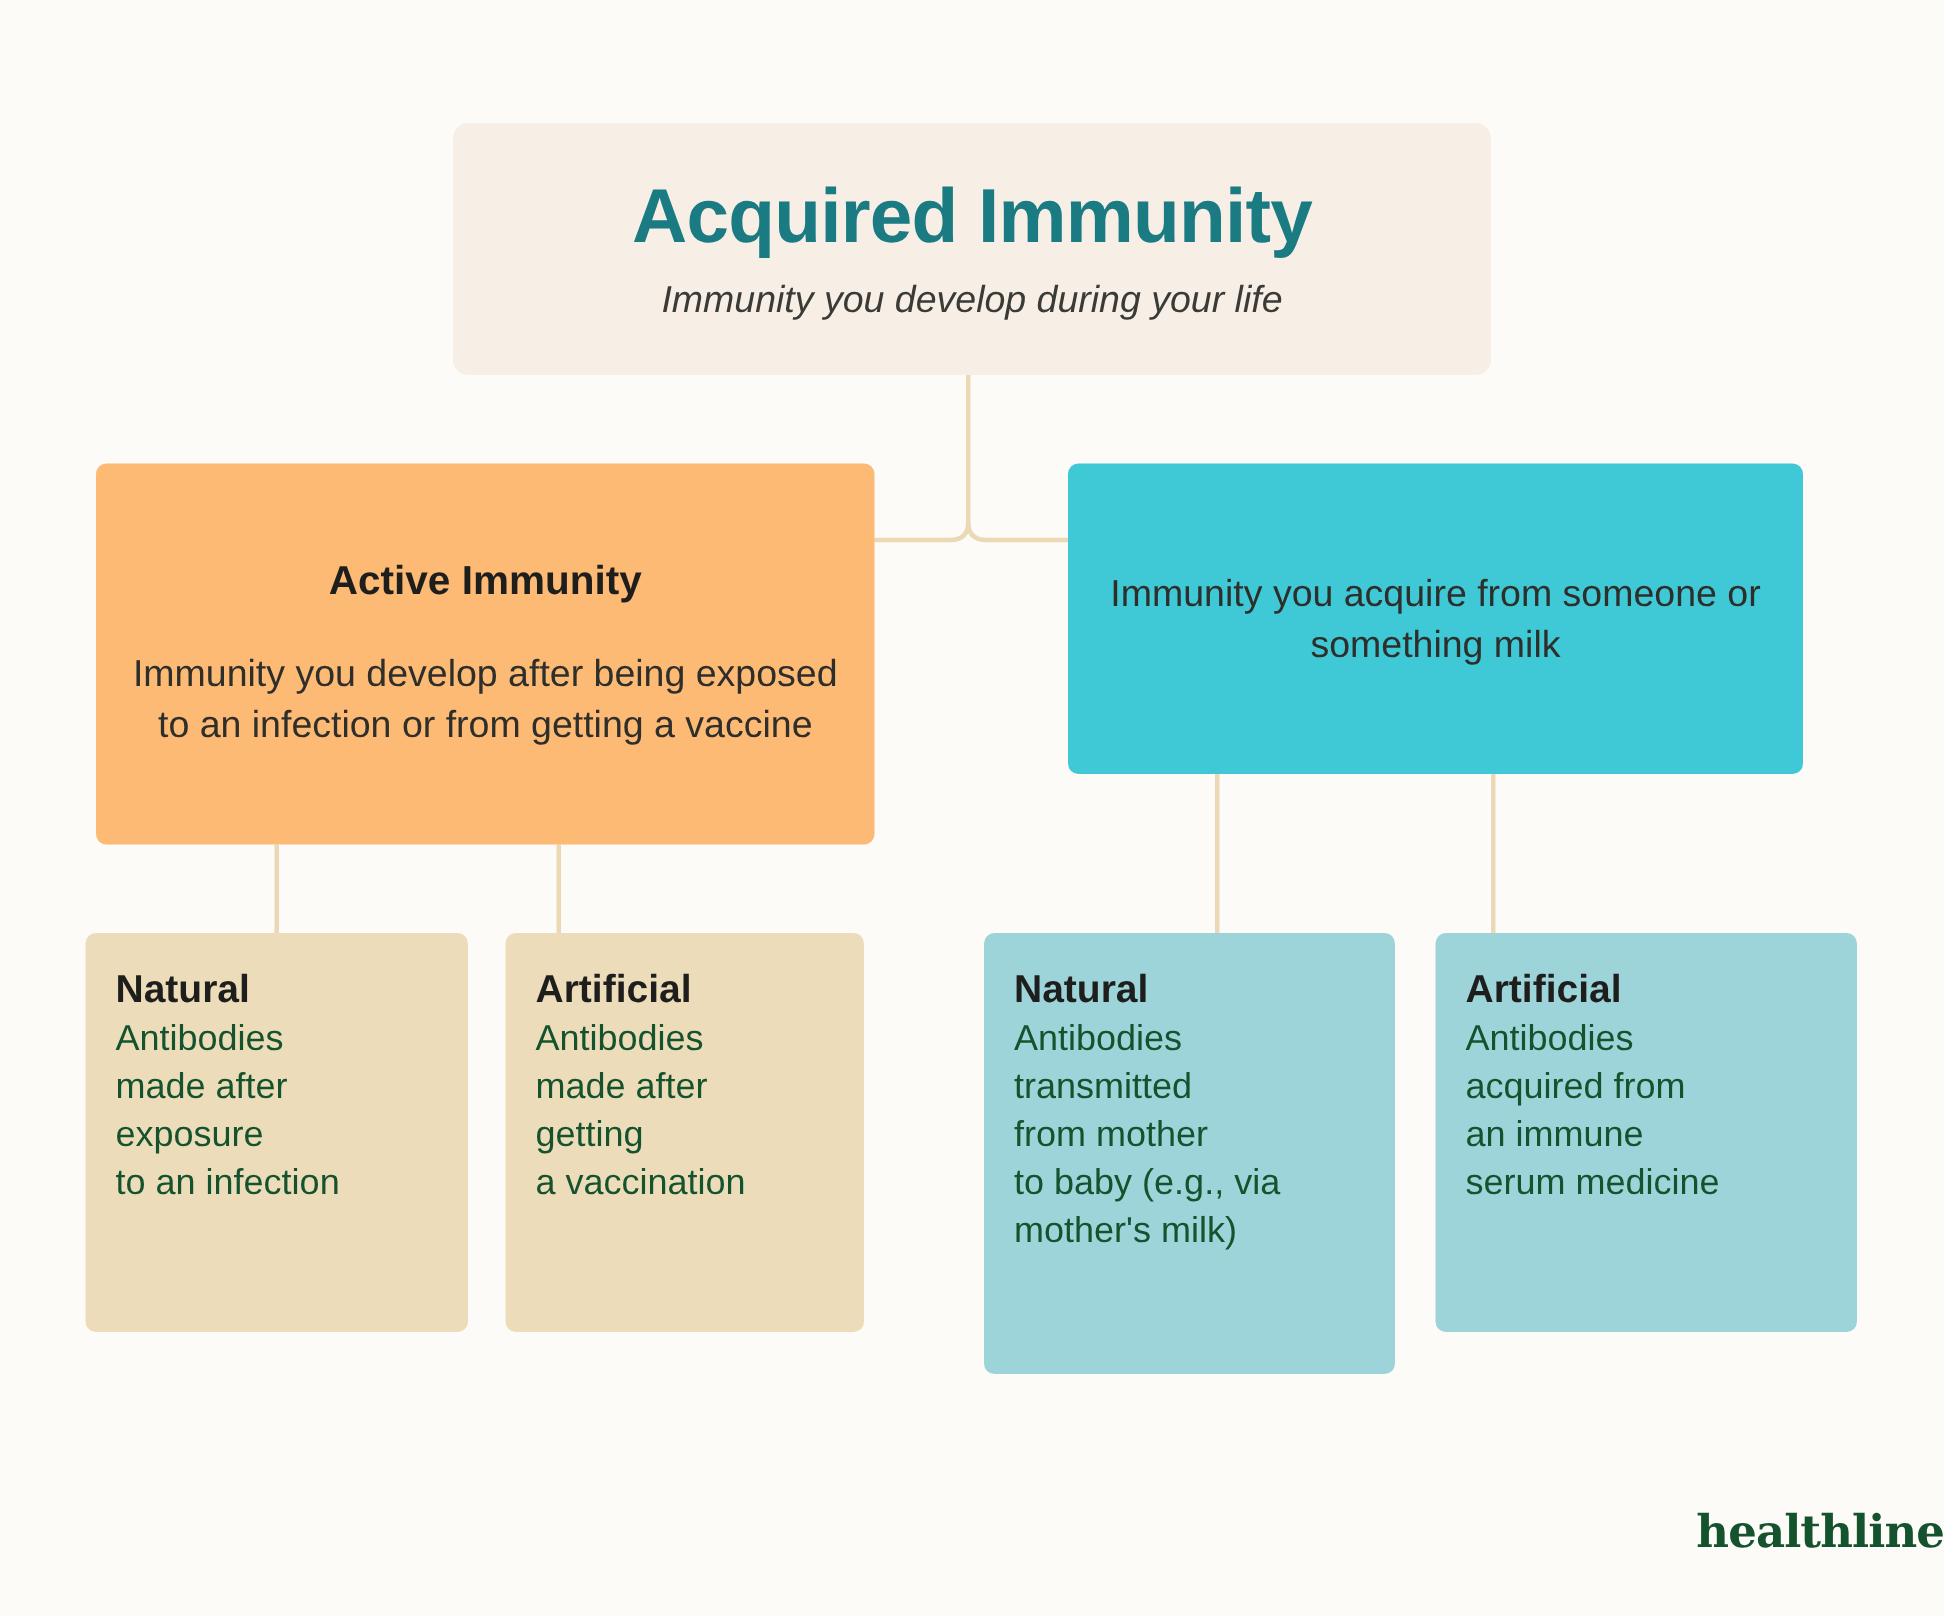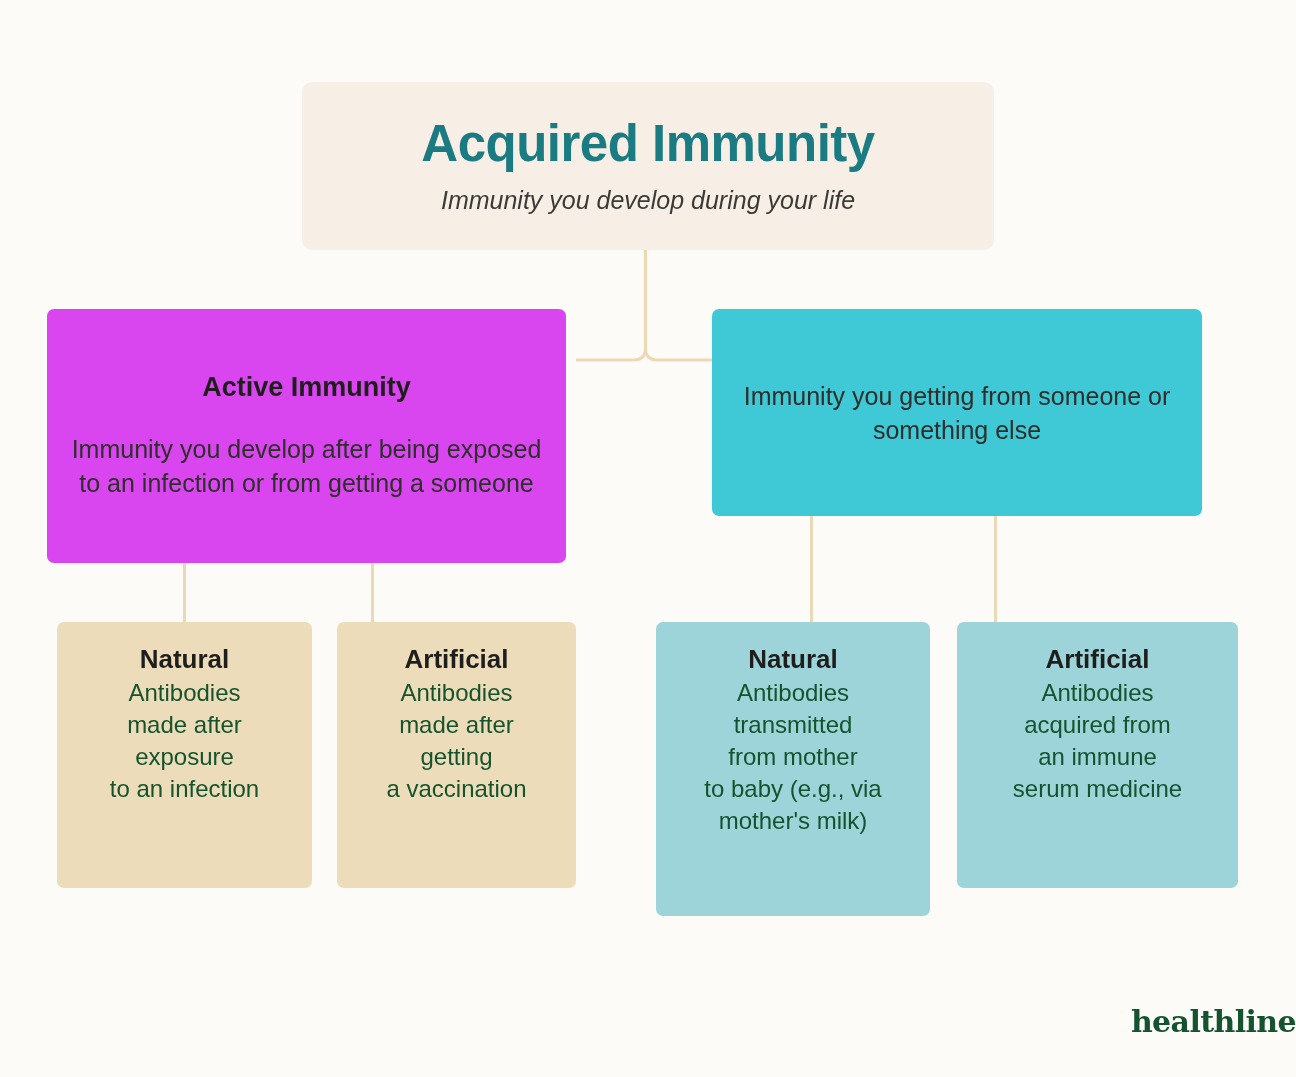--- a/index.html
+++ b/index.html
@@ -84,42 +84,42 @@
     margin-bottom: 4px;
   }
   .branch-card .b-desc {
     font-size: 25px;
     font-weight: normal;
     color: #2E2E2B;
     line-height: 1.36;
   }
 
   #card-active {
-    left: 47px;
+    left: 64px;
     top: 309px;
     width: 519px;
     height: 254px;
-    background: #d946ef;
+    background: #fdba74;
     gap: 24px;
   }
   #card-passive {
     left: 712px;
     top: 309px;
     width: 490px;
     height: 207px;
     background: #3FC9D6;
   }
 
   
   .leaf-card {
     position: absolute;
     box-sizing: border-box;
     border-radius: 7px;
     padding: 22px 20px 16px 20px;
-    text-align: center;
+    text-align: left;
   }
   .leaf-card .l-title {
     font-size: 26px;
     font-weight: bold;
     color: #1E1E1C;
     line-height: 1.2;
     margin-bottom: 2px;
   }
   .leaf-card .l-desc {
     font-size: 24px;
@@ -194,25 +194,25 @@
     </g>
   </svg>
 
   <div class="title-card">
     <div class="title-main">Acquired Immunity</div>
     <div class="title-sub">Immunity you develop during your life</div>
   </div>
 
   <div class="branch-card" id="card-active">
     <div class="b-title">Active Immunity</div>
-    <div class="b-desc">Immunity you develop after being exposed to an infection or from getting a someone</div>
+    <div class="b-desc">Immunity you develop after being exposed to an infection or from getting a vaccine</div>
   </div>
 
   <div class="branch-card" id="card-passive">
-    <div class="b-desc">Immunity you getting from someone or something else</div>
+    <div class="b-desc">Immunity you acquire from someone or something milk</div>
   </div>
 
   <div class="leaf-card" id="card-active-natural">
     <div class="l-title">Natural</div>
     <div class="l-desc">Antibodies
 made after
 exposure
 to an infection</div>
   </div>
 

